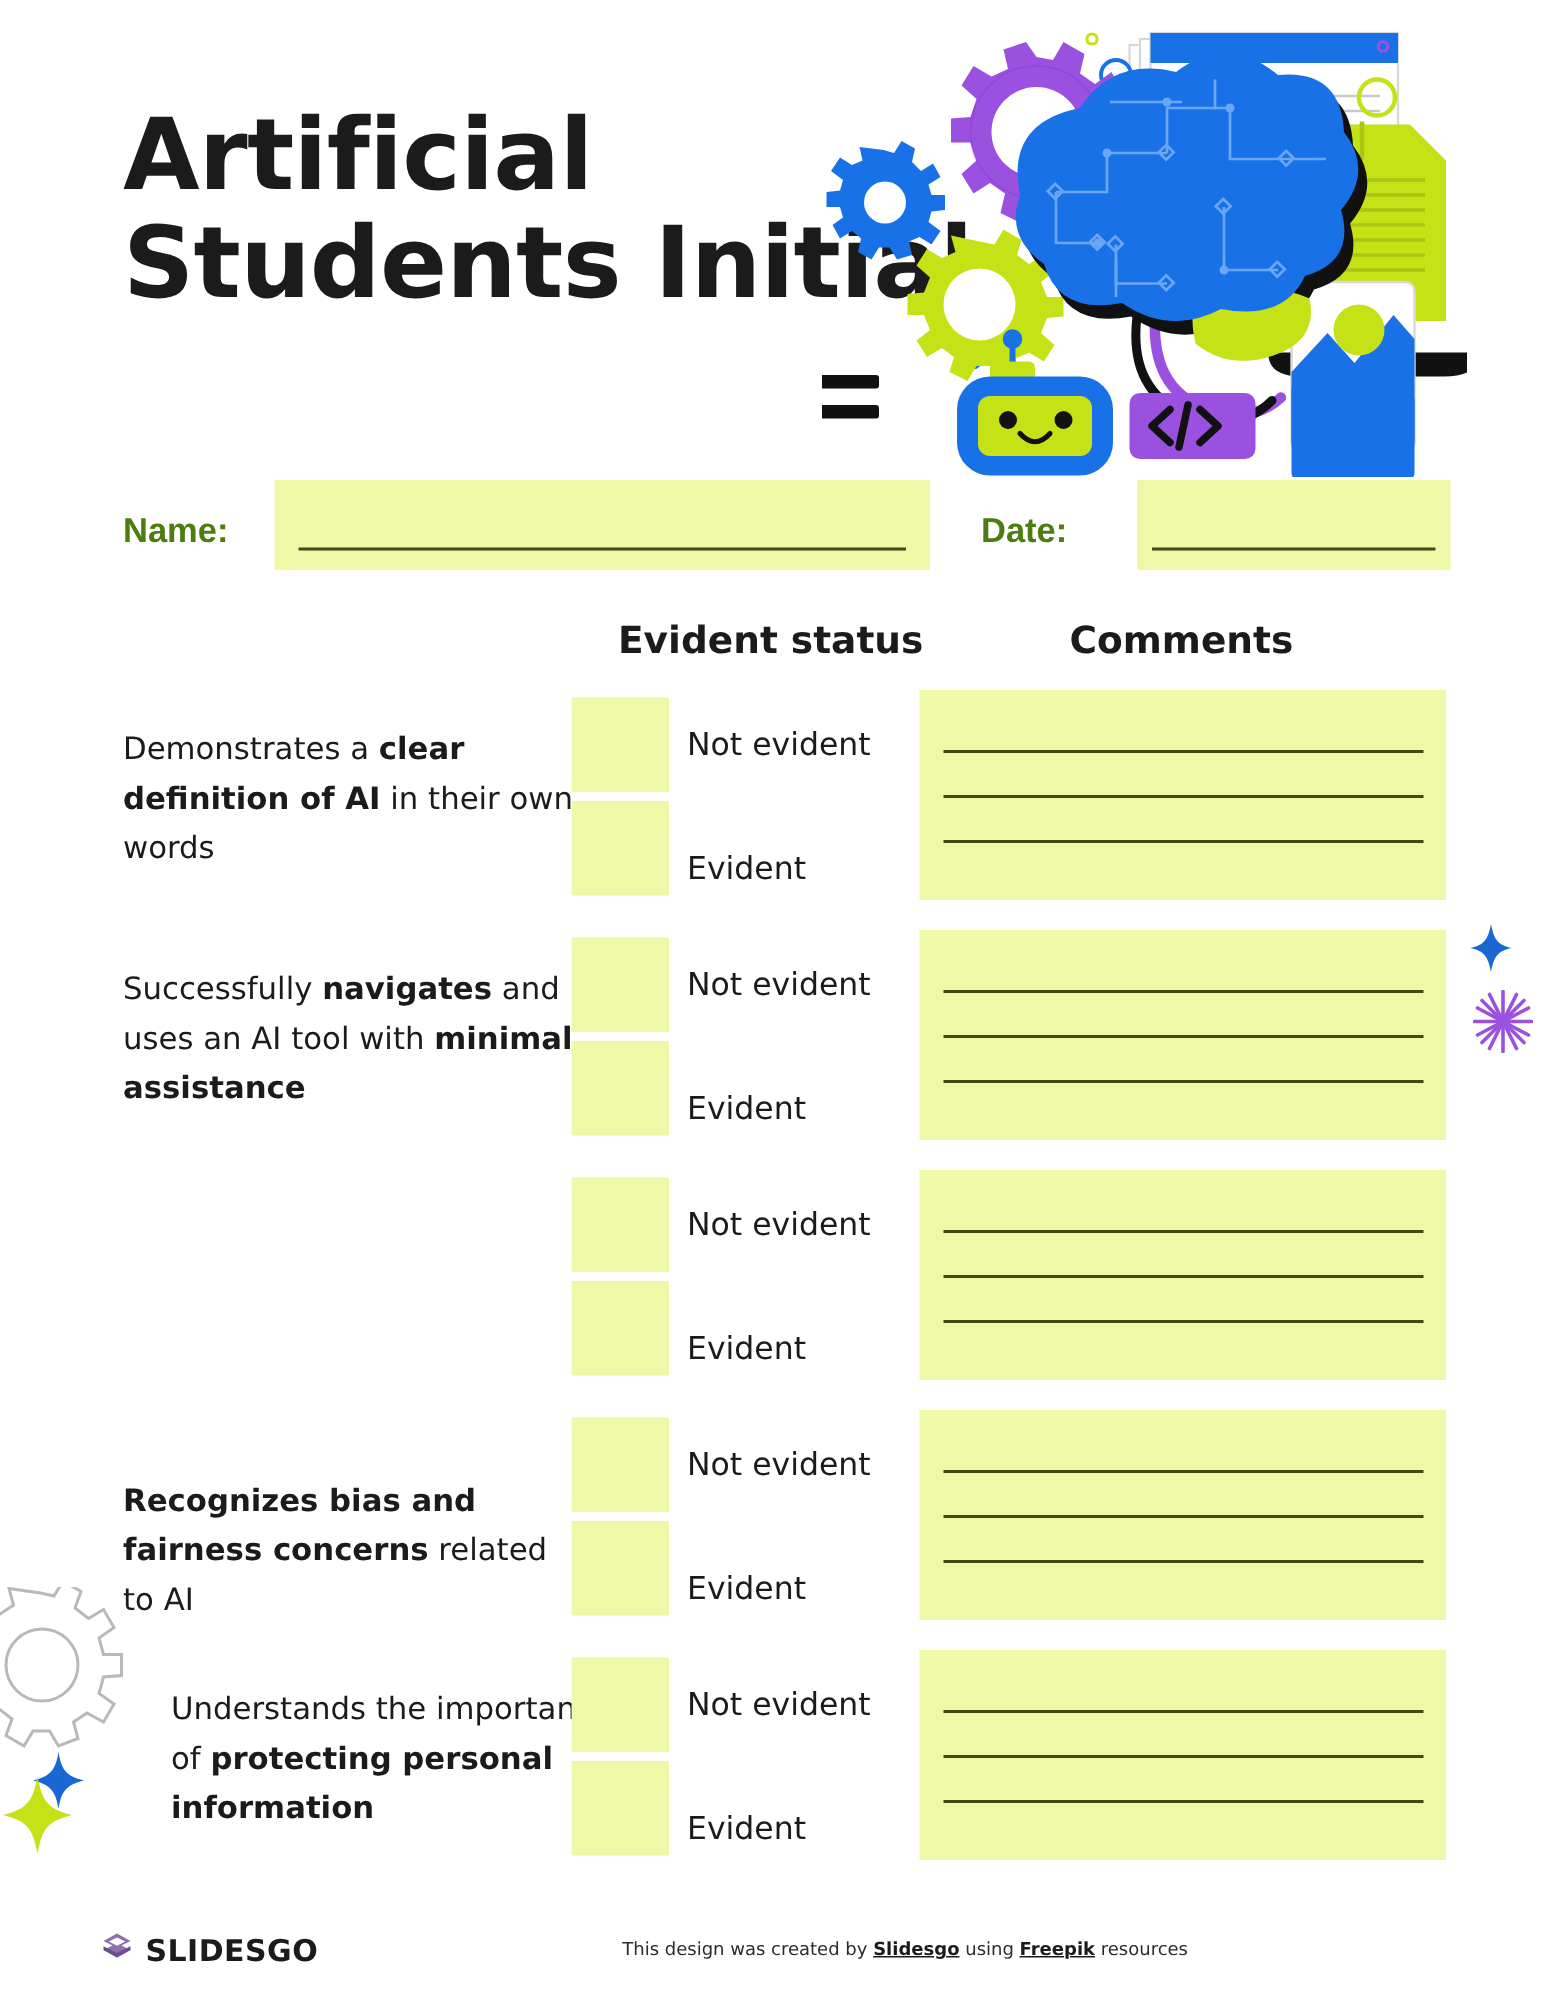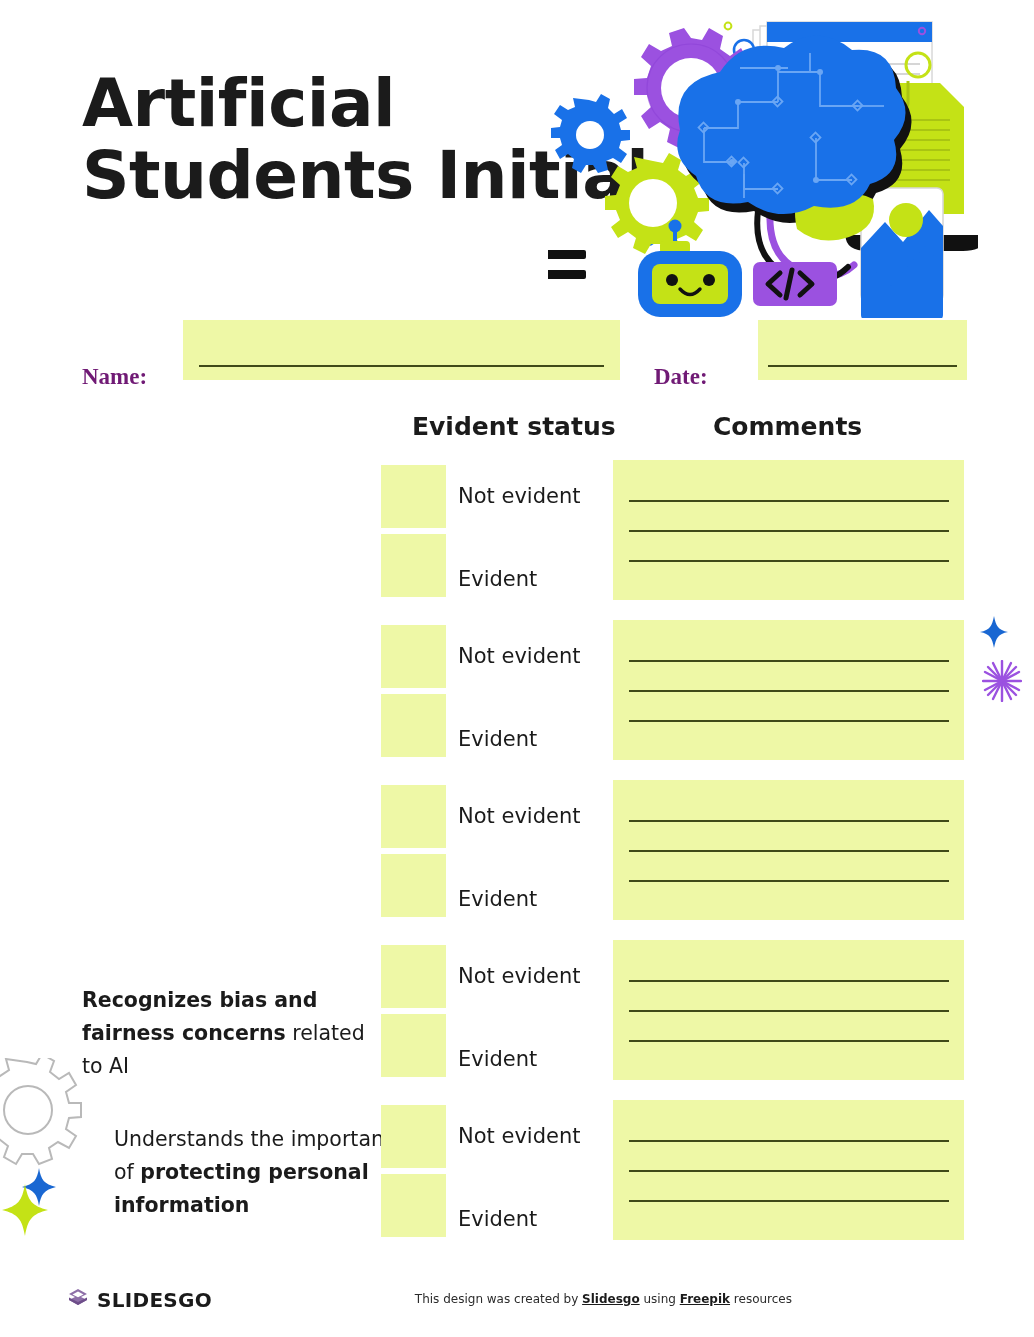--- a/index.html
+++ b/index.html
@@ -27,24 +27,23 @@
   }
 
   
   .illustration { position: absolute; left: 548px; top: 8px; width: 430px; height: 310px; }
   .illustration svg { display: block; width: 430px; height: 310px; }
 
   
   .namedate { position: absolute; left: 82px; top: 320px; width: 890px; height: 60px; }
   .field-label {
     position: absolute;
-    font-family: Liberation Serif, serif;
-    font-weight: 700; font-size: 23px; color: #701a75;
+    font-family: Liberation Sans, sans-serif;
+    font-weight: 700; font-size: 23px; color: #4d7c0f;
     top: 20px;
-    margin-top: 24px;
   }
   .field-box {
     position: absolute; top: 0;
     background: #EEF8A6;
   }
   .field-rule {
     position: absolute; height: 2px; background: #3f4a18;
   }
   #name-label { left: 0px; }
   #name-box { left: 101px; width: 437px; height: 60px; }
@@ -272,32 +271,34 @@
       <div class="field-rule" style="left:10px;top:45px;width:189px;"></div>
     </div>
   </div>
 
   <div class="col-header" id="hdr-status">Evident status</div>
   <div class="col-header" id="hdr-comments">Comments</div>
 
   <div class="rows">
 
     <div class="row row-1">
+      <div class="criterion">Demonstrates a <b>clear definition of AI</b> in their own words</div>
       <div class="check top"></div>
       <div class="opt-label top">Not evident</div>
       <div class="check bot"></div>
       <div class="opt-label bot">Evident</div>
       <div class="comments-box">
         <div class="line l1"></div>
         <div class="line l2"></div>
         <div class="line l3"></div>
       </div>
     </div>
 
     <div class="row row-2">
+      <div class="criterion">Successfully <b>navigates</b> and uses an AI tool with <b>minimal assistance</b></div>
       <div class="check top"></div>
       <div class="opt-label top">Not evident</div>
       <div class="check bot"></div>
       <div class="opt-label bot">Evident</div>
       <div class="comments-box">
         <div class="line l1"></div>
         <div class="line l2"></div>
         <div class="line l3"></div>
       </div>
     </div>

